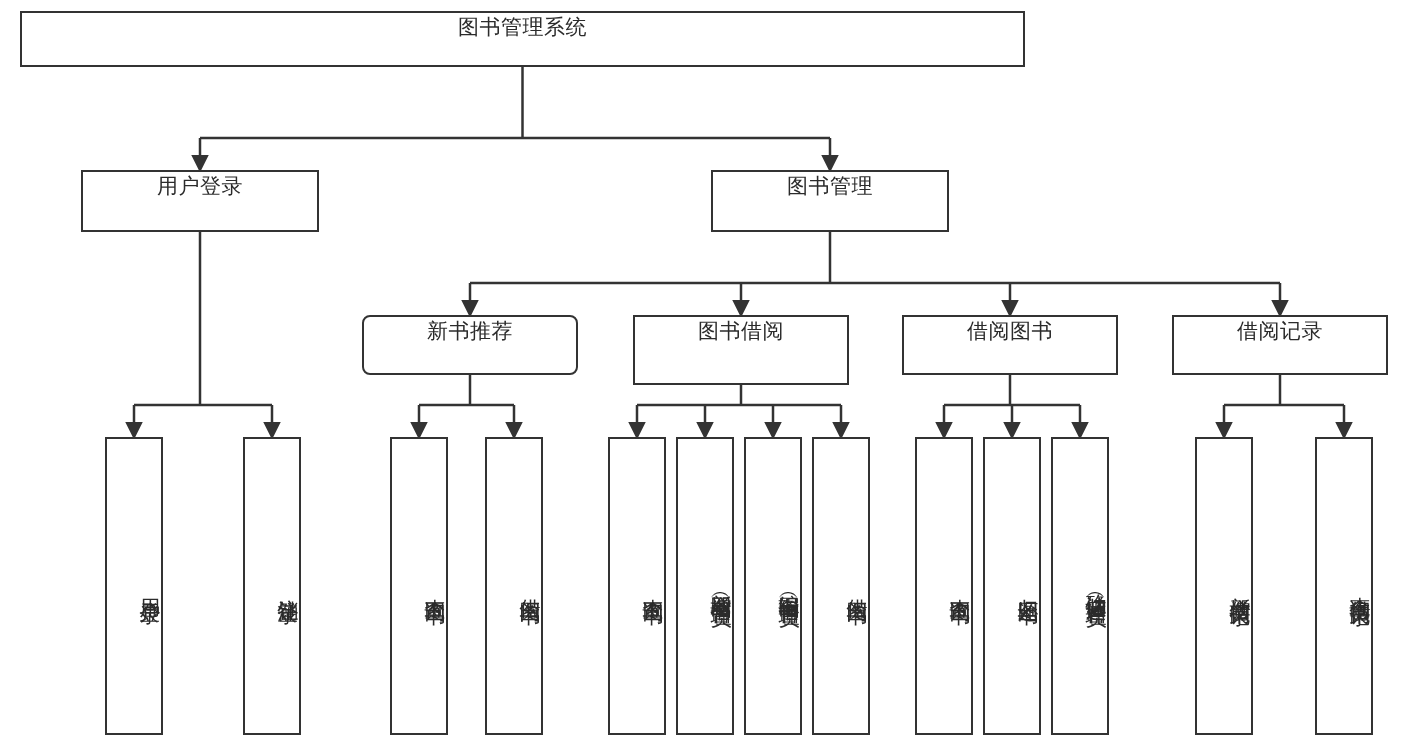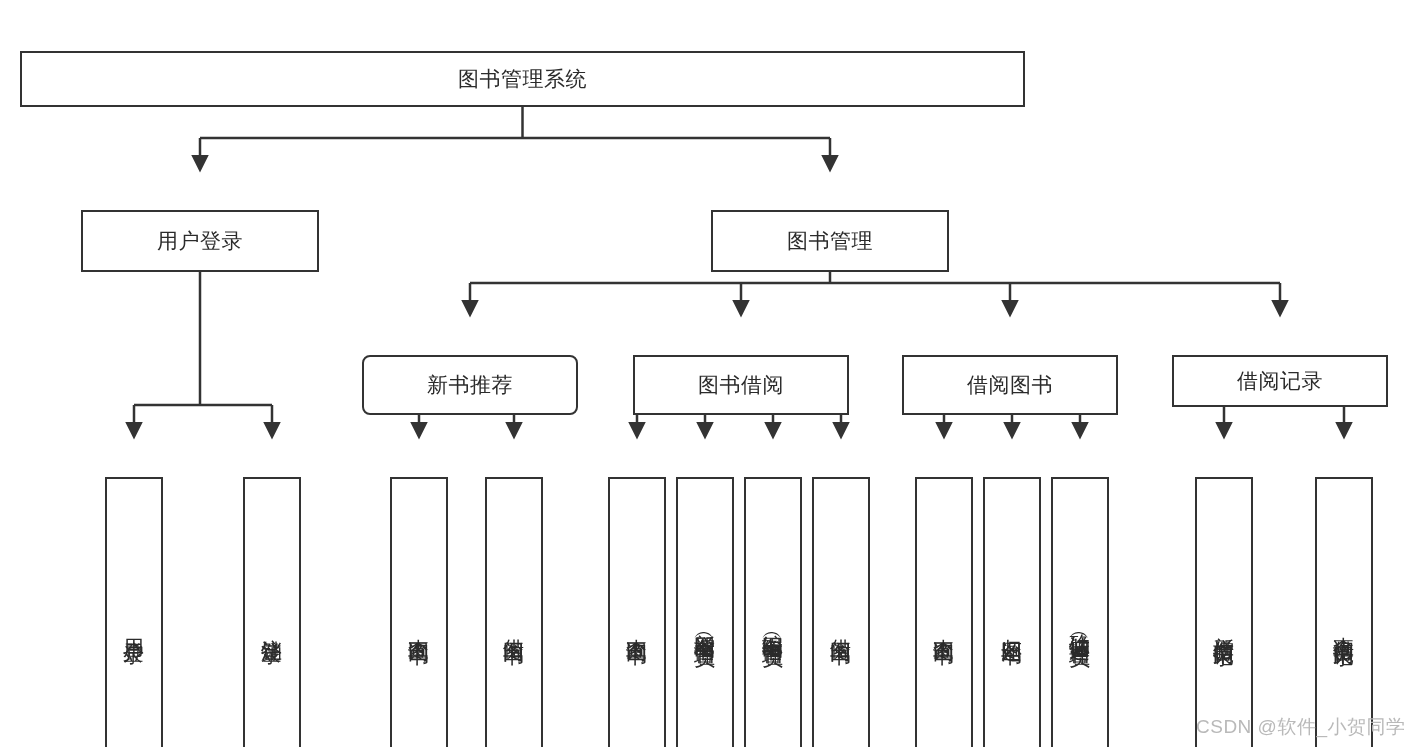--- a/index.html
+++ b/index.html
@@ -24,24 +24,22 @@
     width: 1405px;
     height: 747px;
     pointer-events: none;
   }
   .node {
     position: absolute;
     box-sizing: border-box;
     border: 2px solid #333333;
     background: #ffffff;
     display: flex;
-    align-items: center;
     justify-content: center;
     color: #2b2b2b;
-    margin-top: 40px;
   }
   .node.h {
     font-size: 21px;
     letter-spacing: 0.5px;
   }
   .node.v {
     writing-mode: vertical-rl;
     text-orientation: upright;
     font-size: 21px;
     letter-spacing: 2px;
@@ -111,27 +109,27 @@
       </div>
       <div class="node h" style="left: 81px; top: 170px; width: 238px; height: 62px;">
         <span class="txt">用户登录</span>
       </div>
       <div class="node h" style="left: 711px; top: 170px; width: 238px; height: 62px;">
         <span class="txt">图书管理</span>
       </div>
       <div class="node h" style="left: 362px; top: 315px; width: 216px; height: 60px; border-radius: 8px;">
         <span class="txt">新书推荐</span>
       </div>
-      <div class="node h" style="left: 633px; top: 315px; width: 216px; height: 60px;">
+      <div class="node h" style="left: 633px; top: 315px; width: 216px; height: 70px;">
         <span class="txt">图书借阅</span>
       </div>
       <div class="node h" style="left: 902px; top: 315px; width: 216px; height: 60px;">
         <span class="txt">借阅图书</span>
       </div>
-      <div class="node h" style="left: 1172px; top: 315px; width: 216px; height: 52px;">
+      <div class="node h" style="left: 1172px; top: 315px; width: 216px; height: 60px;">
         <span class="txt">借阅记录</span>
       </div>
       <div class="node v" style="left: 105px; top: 437px; width: 58px; height: 298px;">
         <span class="txt">用户登录</span>
       </div>
       <div class="node v" style="left: 243px; top: 437px; width: 58px; height: 298px;">
         <span class="txt">注销登录</span>
       </div>
       <div class="node v" style="left: 390px; top: 437px; width: 58px; height: 298px;">
         <span class="txt">查询图书</span>
@@ -160,14 +158,13 @@
       <div class="node v" style="left: 1051px; top: 437px; width: 58px; height: 298px;">
         <span class="txt">确认归还（管理员）</span>
       </div>
       <div class="node v" style="left: 1195px; top: 437px; width: 58px; height: 298px;">
         <span class="txt">新增借阅记录</span>
       </div>
       <div class="node v" style="left: 1315px; top: 437px; width: 58px; height: 298px;">
         <span class="txt">查询借阅记录</span>
       </div>
     </div>
-  <div class="watermark" id="wm" style="left: 1196px; top: 714px;">CSDN @软件_小贺同学</div>
 </div>
 
 </body></html>

